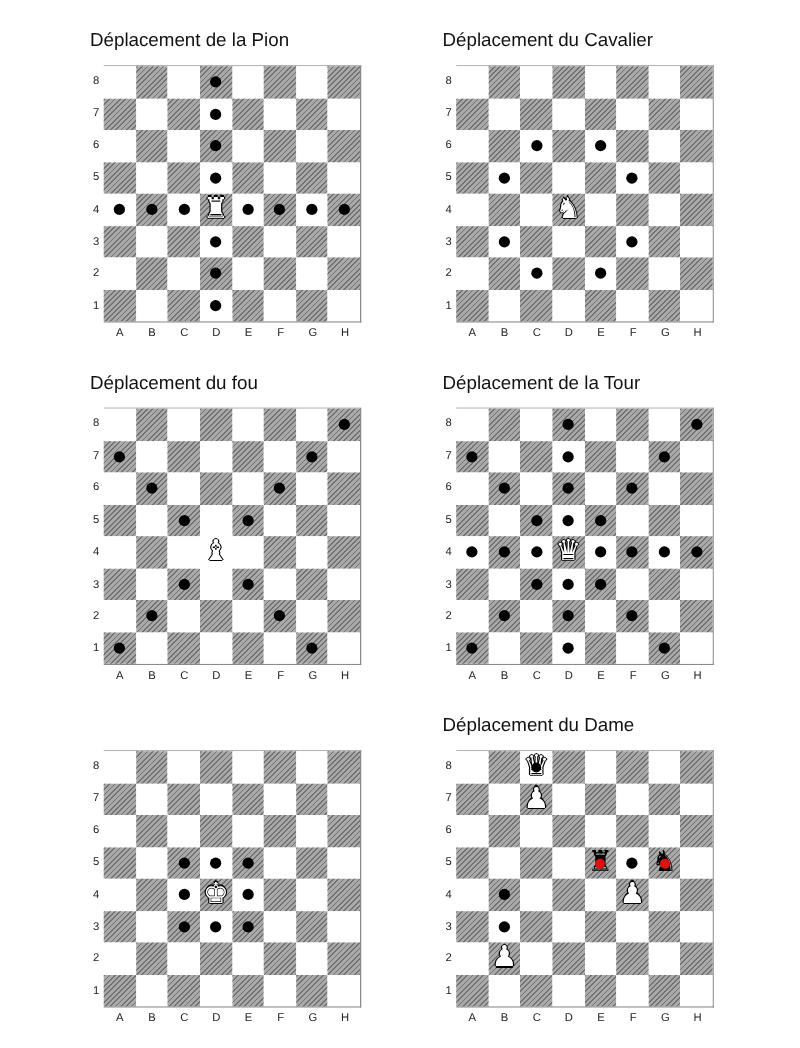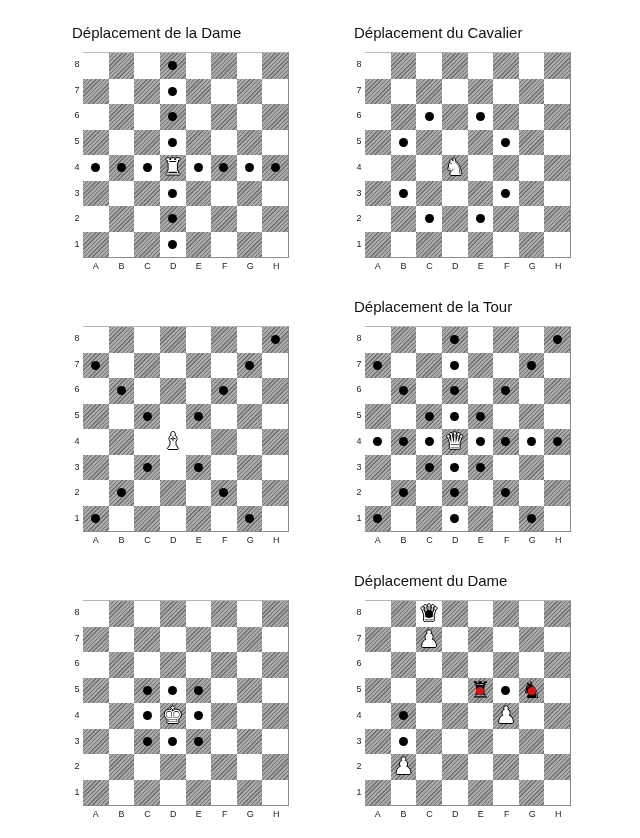--- a/index.html
+++ b/index.html
@@ -25,21 +25,21 @@
   .ranks { position:absolute; left:0; width:10px; }
   .rank { position:absolute; left:0; width:10px; font-size:9px; text-align:center; color:#222; }
   .files { position:absolute; left:11px; width:206px; }
   .file { position:absolute; font-size:9px; width:26px; text-align:center; color:#222; }
 </style>
 </head>
 <body>
 
 <div id="root">
     <div class="panel" style="left: 72px; top: 24px;">
-    <div class="title">Déplacement de la Dame</div>
+    <div class="title">Déplacement de la Pion</div>
     <div class="ranks" style="top: 28px;">
         <div class="rank" style="top: 6.875px;">8</div>
         <div class="rank" style="top: 32.625px;">7</div>
         <div class="rank" style="top: 58.375px;">6</div>
         <div class="rank" style="top: 84.125px;">5</div>
         <div class="rank" style="top: 109.875px;">4</div>
         <div class="rank" style="top: 135.625px;">3</div>
         <div class="rank" style="top: 161.375px;">2</div>
         <div class="rank" style="top: 187.125px;">1</div>
       </div>
@@ -255,20 +255,21 @@
         <div class="file" style="left: 25.625px;">B</div>
         <div class="file" style="left: 51.375px;">C</div>
         <div class="file" style="left: 77.125px;">D</div>
         <div class="file" style="left: 102.875px;">E</div>
         <div class="file" style="left: 128.625px;">F</div>
         <div class="file" style="left: 154.375px;">G</div>
         <div class="file" style="left: 180.125px;">H</div>
       </div>
   </div>
     <div class="panel" style="left: 72px; top: 298px;">
+    <div class="title">Déplacement du fou</div>
     <div class="ranks" style="top: 28px;">
         <div class="rank" style="top: 6.875px;">8</div>
         <div class="rank" style="top: 32.625px;">7</div>
         <div class="rank" style="top: 58.375px;">6</div>
         <div class="rank" style="top: 84.125px;">5</div>
         <div class="rank" style="top: 109.875px;">4</div>
         <div class="rank" style="top: 135.625px;">3</div>
         <div class="rank" style="top: 161.375px;">2</div>
         <div class="rank" style="top: 187.125px;">1</div>
       </div>

